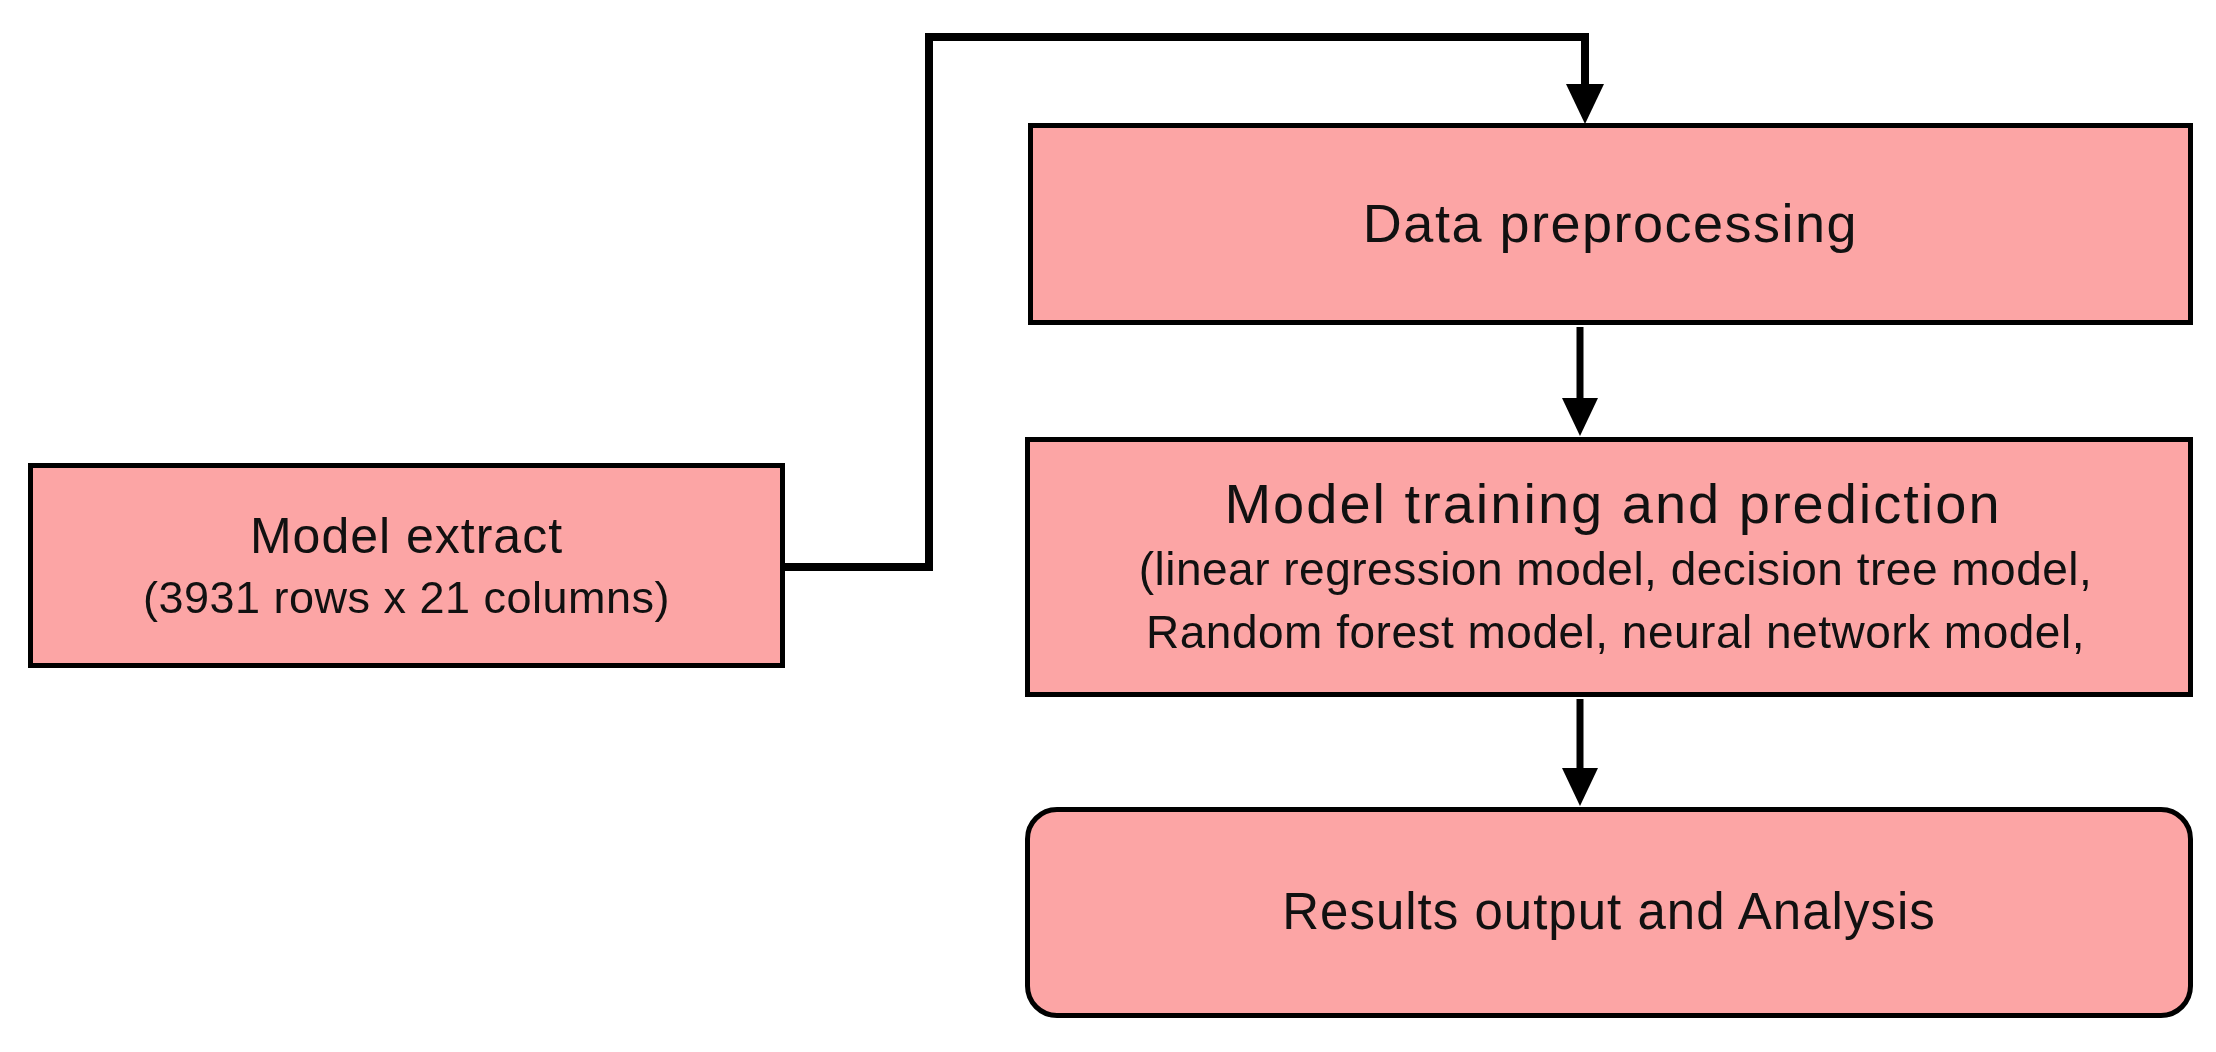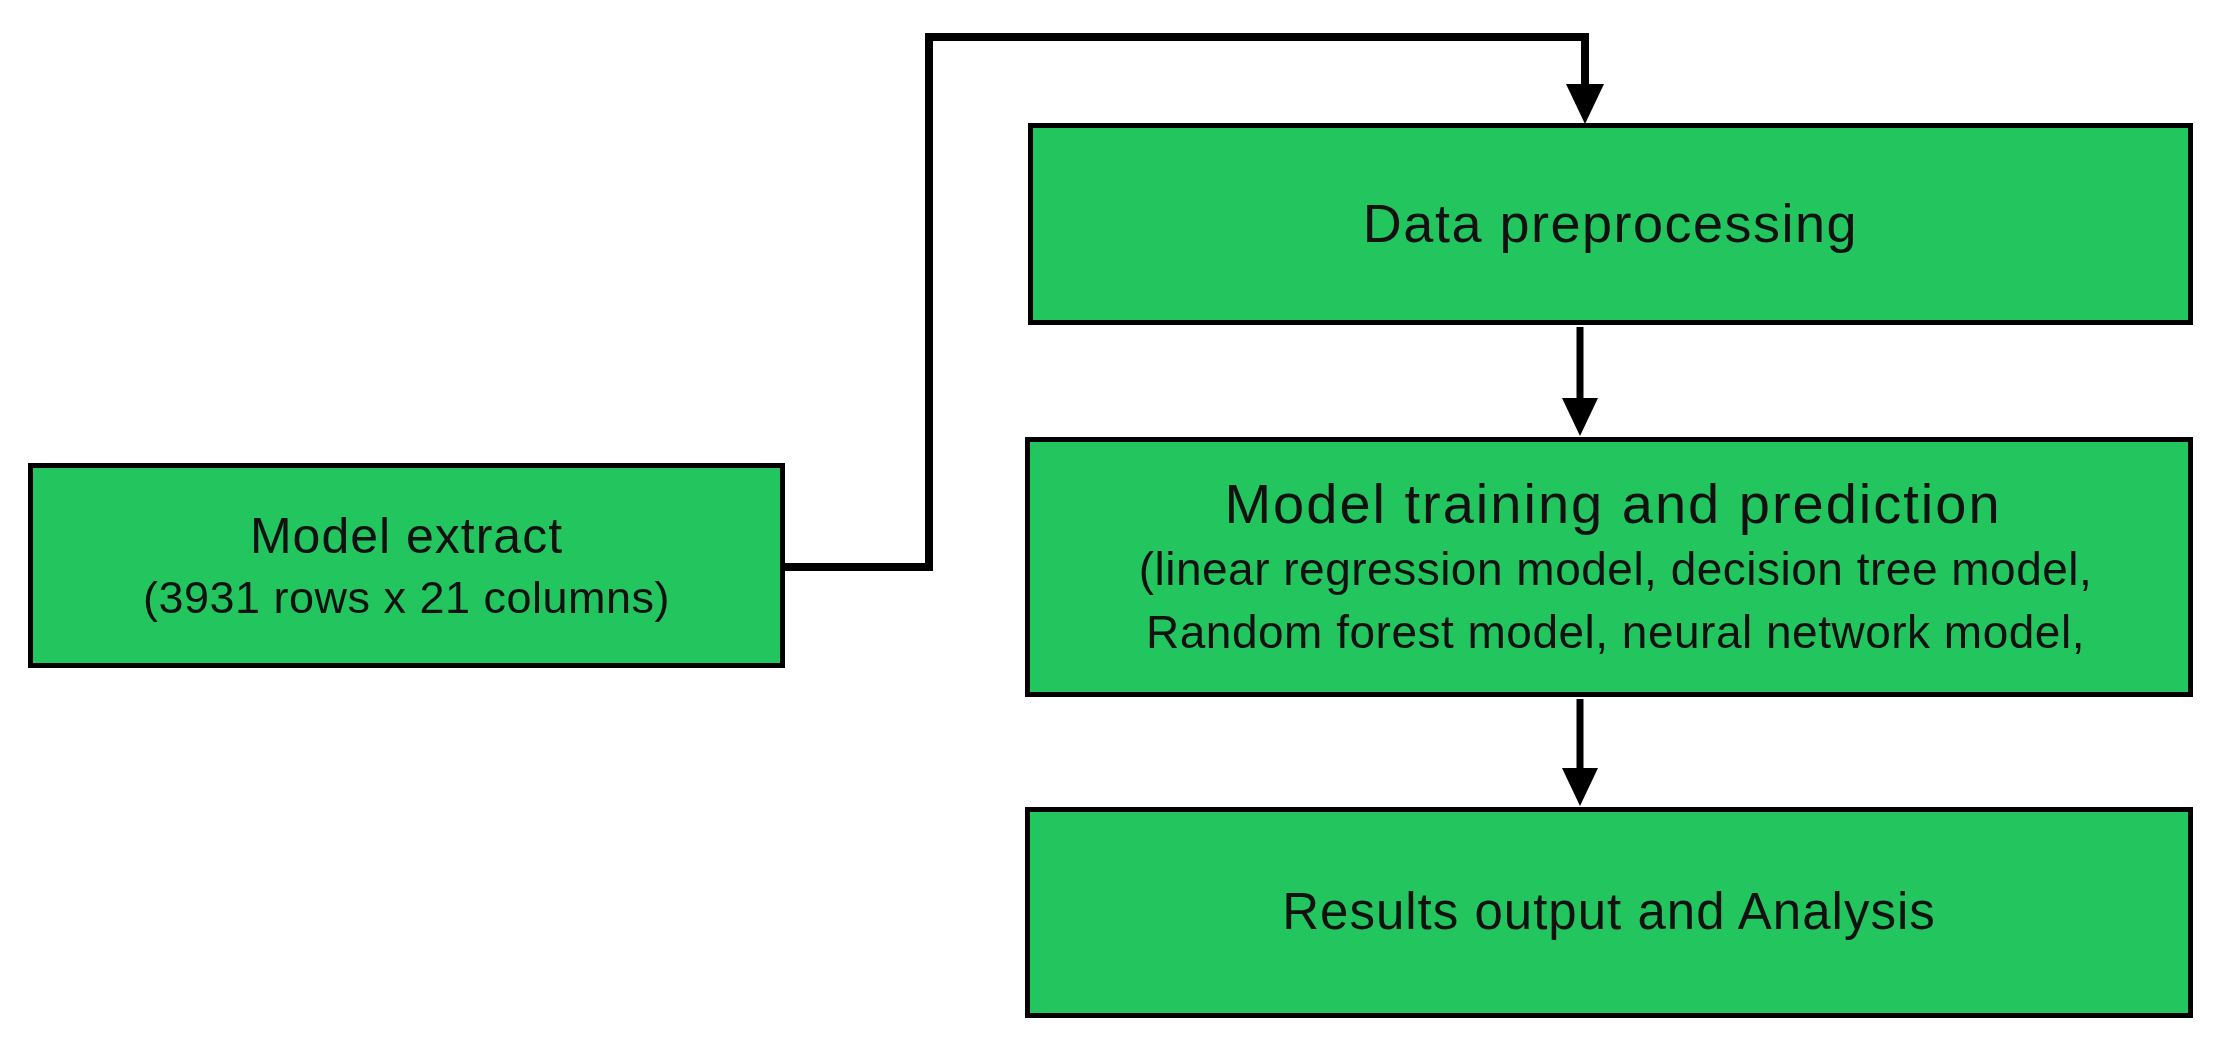--- a/index.html
+++ b/index.html
@@ -8,33 +8,33 @@
     width: 2216px; height: 1052px;
     font-family: "Liberation Sans", "DejaVu Sans", sans-serif;
     color: #111111;
     position: relative;
     overflow: hidden;
   }
   .stage { position: absolute; inset: 0; width: 2216px; height: 1052px; background: #ffffff; }
 
   .node {
     position: absolute;
-    background: #22c55e;
+    background: #fca5a5;
     border: 5px solid #000000;
     display: flex;
     flex-direction: column;
     align-items: center;
     justify-content: center;
     text-align: center;
     line-height: 1.28;
   }
   .node-extract      { left: 28px;   top: 463px; width: 757px;  height: 205px; }
   .node-preprocess   { left: 1028px; top: 123px; width: 1165px; height: 202px; }
   .node-training     { left: 1025px; top: 437px; width: 1168px; height: 260px; }
-  .node-results      { left: 1025px; top: 807px; width: 1168px; height: 211px; }
+  .node-results      { left: 1025px; top: 807px; width: 1168px; height: 211px; border-radius: 32px; }
 
   .title-lg   { font-size: 54px; letter-spacing: 1.5px; }
   .title-xl   { font-size: 56px; letter-spacing: 2px; line-height: 1.2; margin-left: 8px; }
   .title-md   { font-size: 50px; letter-spacing: 1px; }
   .title-res  { font-size: 51px; letter-spacing: 1px; line-height: 1.35; }
   .sub-extract { font-size: 45px; letter-spacing: 0.5px; margin-top: 1px; }
   .sub-line    { font-size: 46px; letter-spacing: 0.5px; line-height: 1.37; margin-left: 13px; }
   .sub-results { font-size: 51px; letter-spacing: 1px; line-height: 1.35; }
 
   svg.wires {

